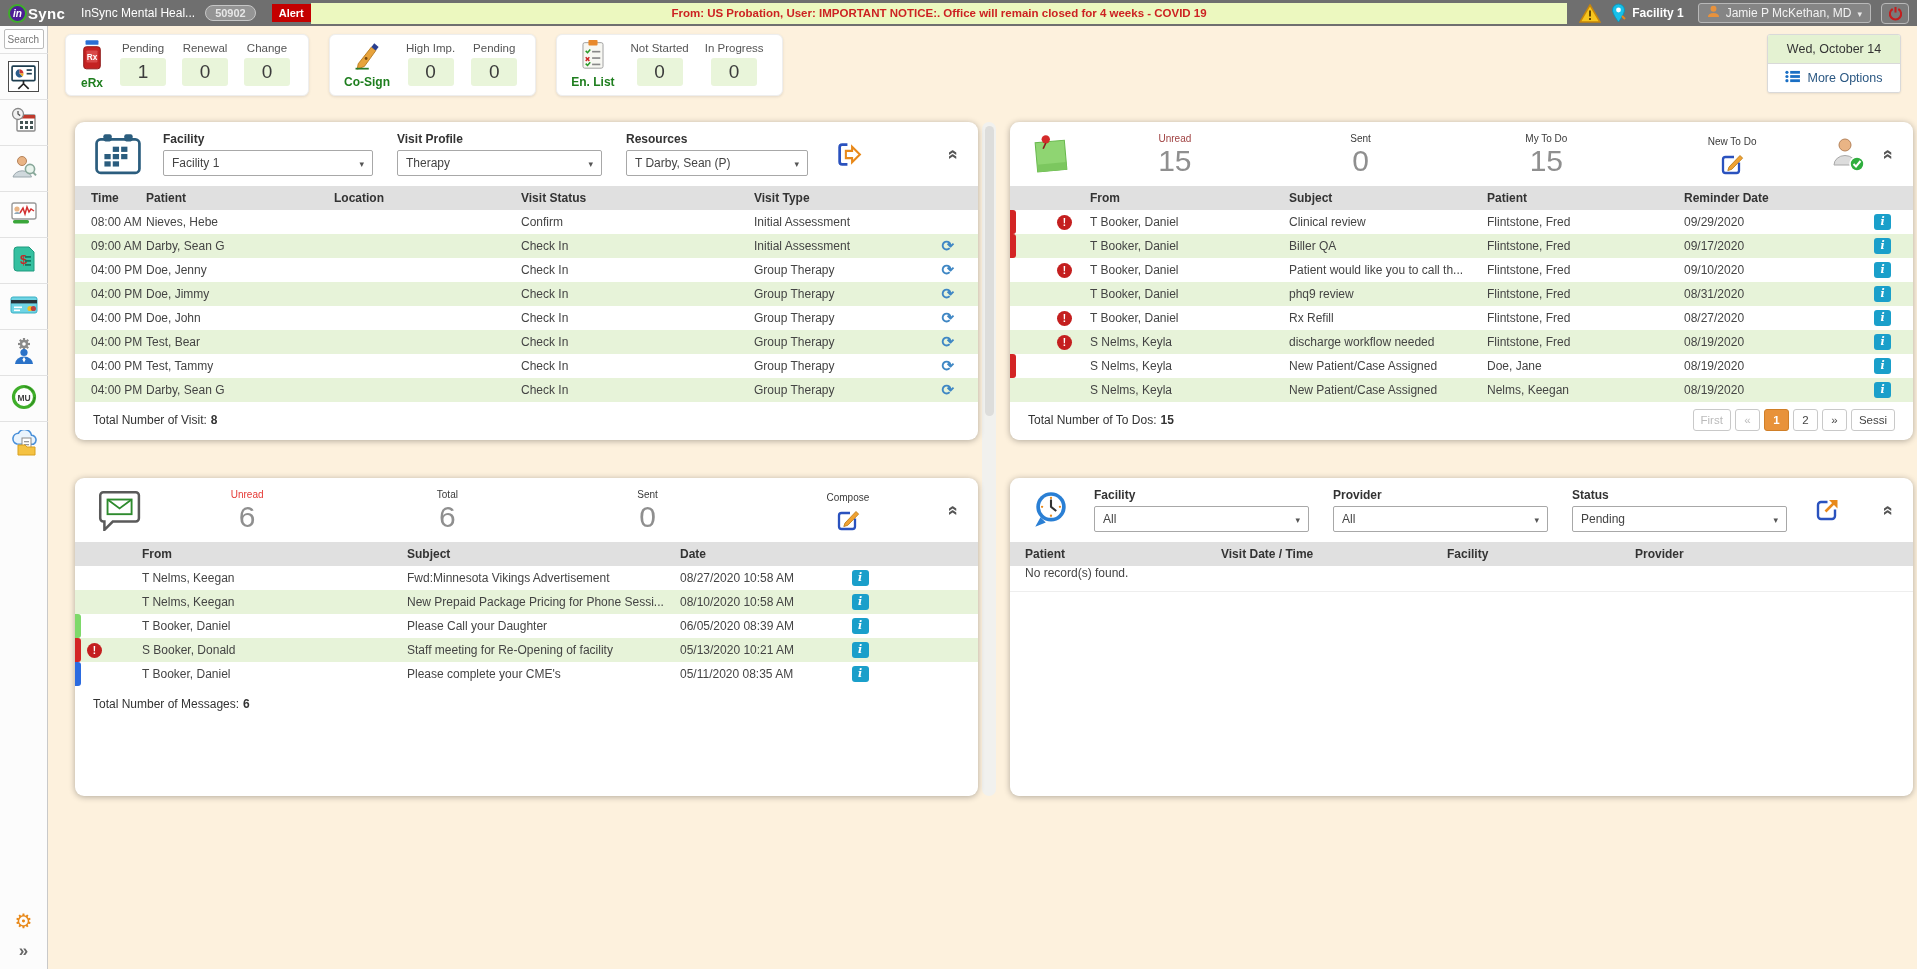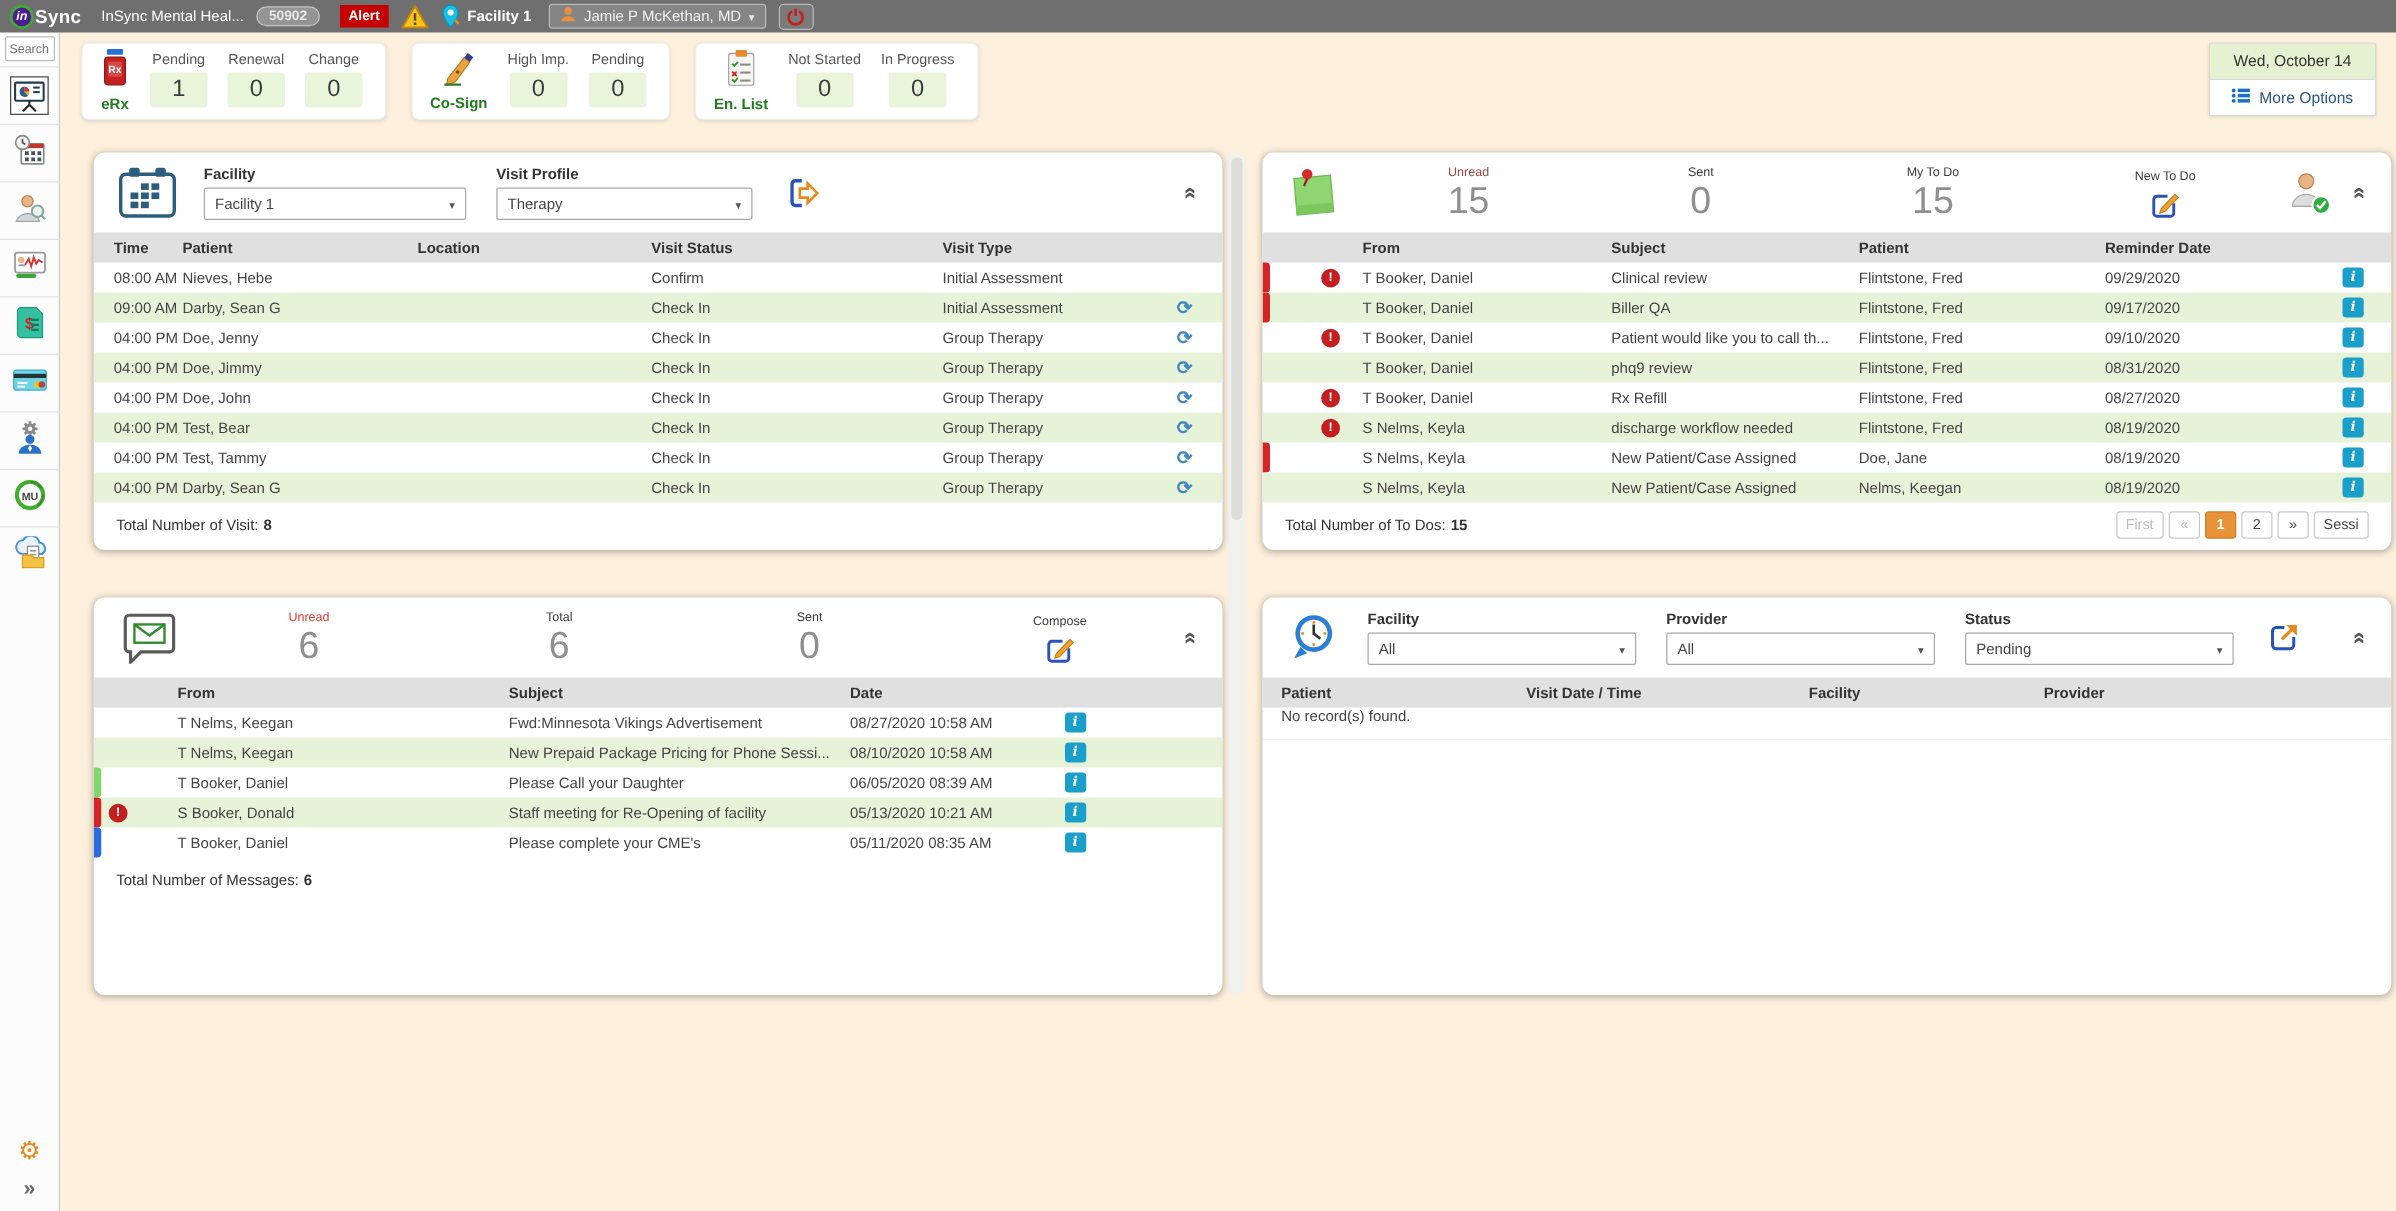--- a/index.html
+++ b/index.html
@@ -112,20 +112,23 @@
 <body>
 
 <div class="topbar">
   <div class="logo">
     <span class="logo-circle">in</span>
     <span class="logo-text">Sync</span>
   </div>
   <span class="app-title">InSync Mental Heal...</span>
   <span class="id-pill">50902</span>
   <span class="alert-badge">Alert</span>
+  <div class="alert-banner">
+    <span>From: US Probation, User: IMPORTANT NOTICE:. Office will remain closed for 4 weeks - COVID 19</span>
+  </div>
   <span class="tb-ico">
     <svg width="22" height="19" viewBox="0 0 22 19">
         <path d="M11 1 L21 18 H1 Z" fill="#f7c51e" stroke="#c8860a" stroke-width="1.5"></path>
         <rect x="10" y="6.5" width="2" height="6" fill="#6b4a00"></rect>
         <rect x="10" y="14" width="2" height="2" fill="#6b4a00"></rect>
       </svg>
   </span>
   <span class="tb-ico">
     <svg width="15" height="20" viewBox="0 0 15 20">
         <path d="M7.5 1 a6 6 0 0 1 6 6 c0 4.4 -6 12 -6 12 s-6 -7.6 -6 -12 a6 6 0 0 1 6 -6 z" fill="#17c0e9" stroke="#0e93b5"></path>
@@ -395,20 +398,27 @@
               <span class="caret-down"></span>
             </div>
         </div>
         <div class="fgroup" style="width:205px">
           <label>Visit Profile</label>
           <div class="select">
               <span>Therapy</span>
               <span class="caret-down"></span>
             </div>
         </div>
+        <div class="fgroup" style="width:182px">
+          <label>Resources</label>
+          <div class="select">
+              <span>T Darby, Sean (P)</span>
+              <span class="caret-down"></span>
+            </div>
+        </div>
         <span style="margin-left:4px;display:flex;">
           <svg width="27" height="27" viewBox="0 0 26 26">
               <path d="M11 3.5 H6 a2.5 2.5 0 0 0 -2.5 2.5 v14 a2.5 2.5 0 0 0 2.5 2.5 h5" fill="none" stroke="#2a52be" stroke-width="2.6"></path>
               <path d="M9.5 9.5 h6 V5.5 L23 13 l-7.5 7.5 V16.5 h-6 z" fill="#fff" stroke="#e8891a" stroke-width="2"></path>
             </svg>
         </span>
         <span class="collapse-icon"></span>
       </div>
       <div class="thead">
         <span class="ca-time">Time</span>

